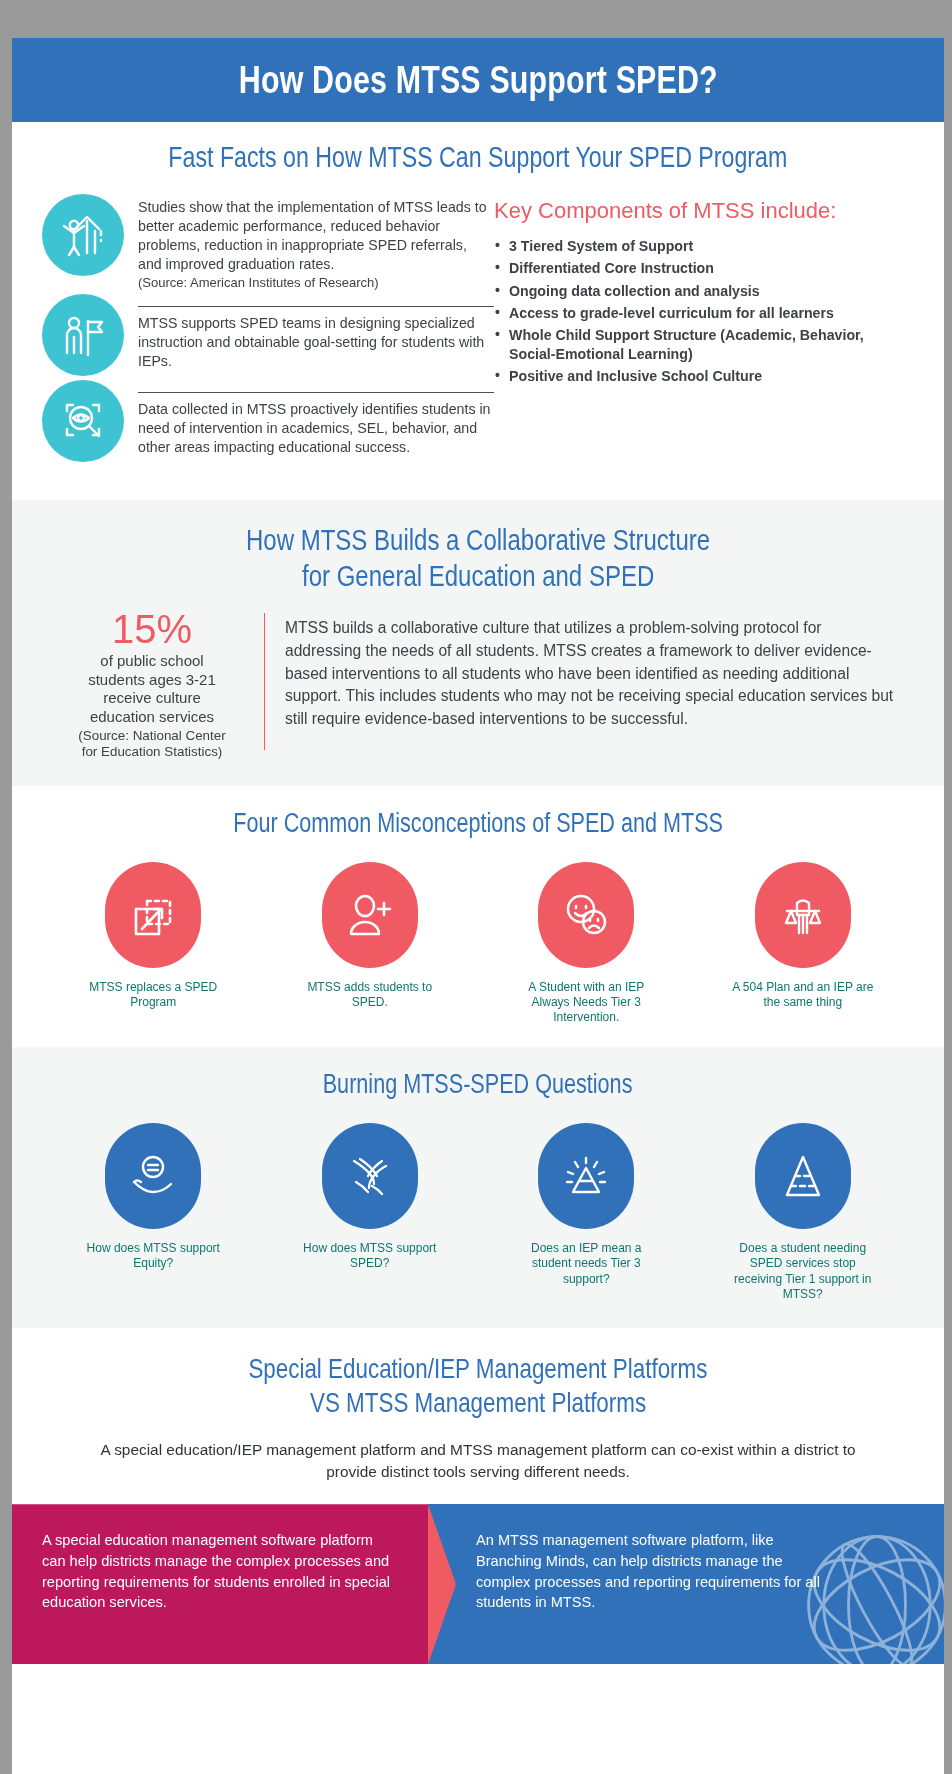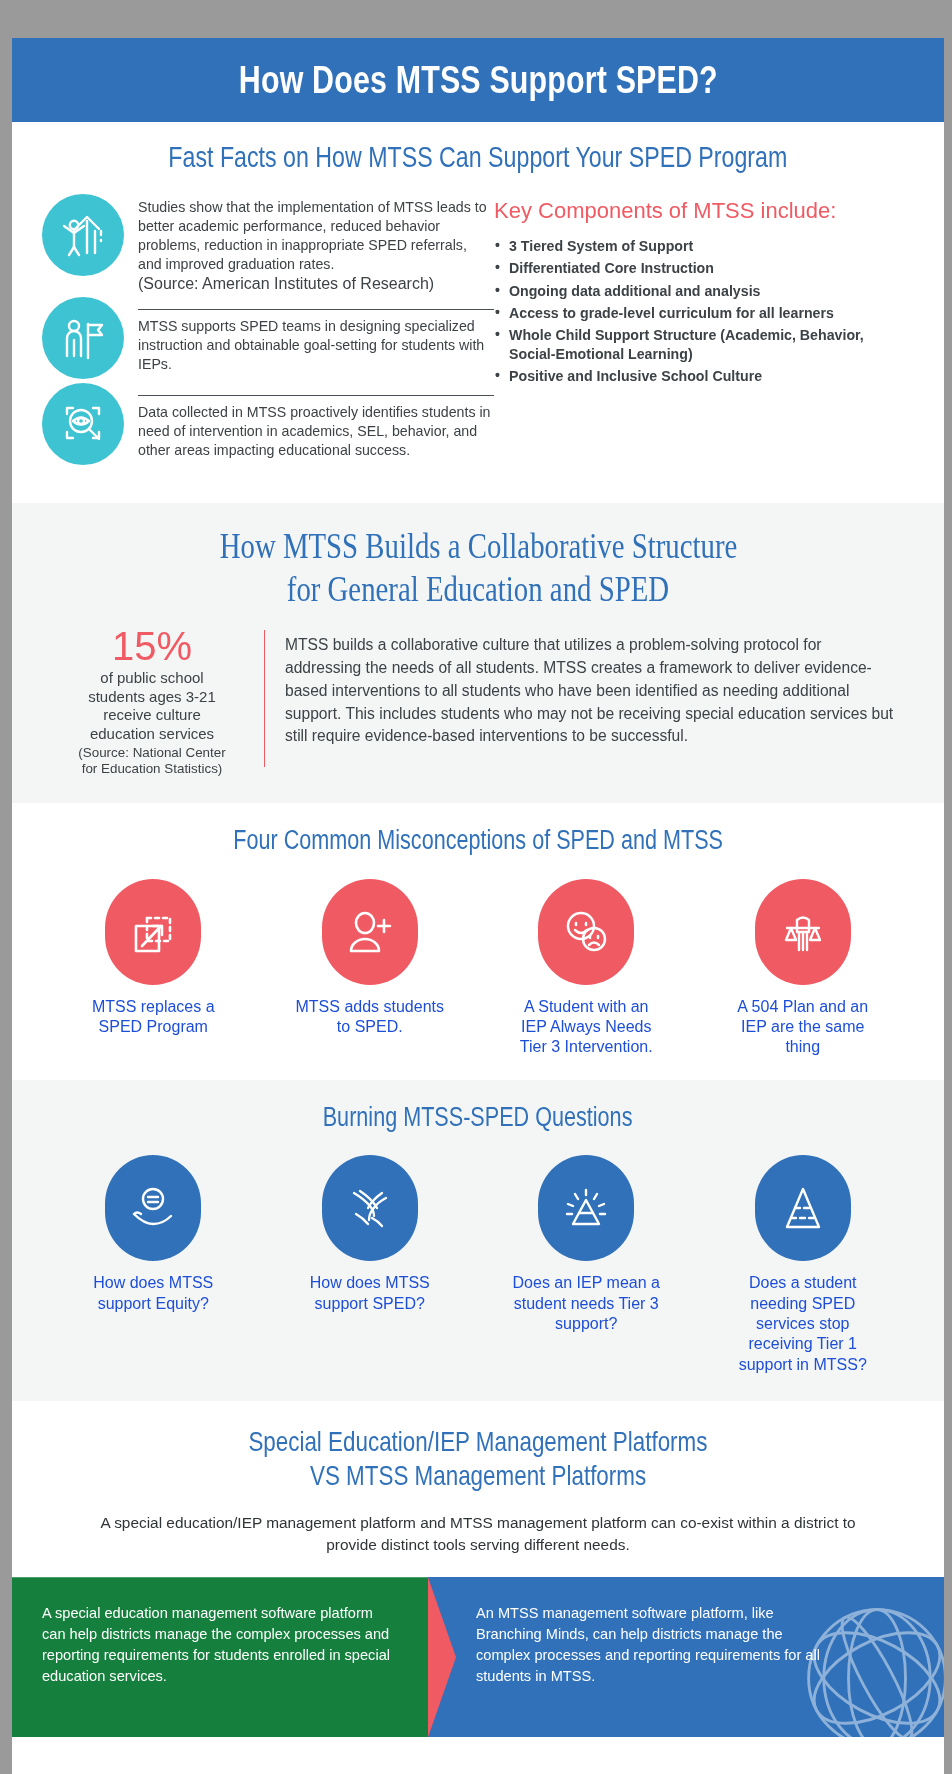--- a/index.html
+++ b/index.html
@@ -55,40 +55,40 @@
   .s1-left{ width:452px; }
   .fact{ display:flex; gap:14px; align-items:flex-start; margin-bottom:4px;}
   .circle-teal{
     flex:0 0 auto; width:82px; height:82px; border-radius:50%;
     background:#3ec3d2; display:flex; align-items:center; justify-content:center;
   }
   .fact-body{ padding-top:4px; }
   .fact-text{
     font-size:14.2px; color:#3d4246; line-height:1.34; margin:0;
   }
-  .fact-src{ font-size:16px; color:#3d4246; margin:1px 0 0 0;}
+  .fact-src{ font-size:13px; color:#3d4246; margin:1px 0 0 0;}
   .hr-fact{ border:0; border-top:1px solid #4a4f53; margin:8px 0 7px 0; }
 
   .s1-right{ width:400px; padding-top:4px;}
   .kc-title{
     color:#f05a63; font-size:22px; line-height:1.2; margin:0 0 12px 0; font-weight:400;
   }
   ul.bullets{ margin:0; padding:0; list-style:none;font-weight:bold;}
   ul.bullets li{
     position:relative; padding-left:15px; margin-bottom:4px;
     font-size:14.2px; color:#3d4246; line-height:1.30;
   }
   ul.bullets li.justify{ text-align:justify; }
   ul.bullets li:before{
     content:"•"; position:absolute; left:1px; top:-1px; font-size:14px; color:#3d4246;
   }
 
   
   .s2{ padding:22px 0 26px 0; }
-  .s2 .sec-title{ font-size:36px;font-family:Liberation Serif, serif; }
+  .s2 .sec-title{ font-size:30px; }
   .s2-cols{ display:flex; padding:14px 46px 0 44px; }
   .s2-stat{ width:192px; text-align:center; padding-top:2px;}
   .stat-num{ color:#f05a63; font-size:40px; line-height:1; margin:0 0 3px 0; font-weight:400;}
   .stat-sub{ color:#3d4246; font-size:15px; line-height:1.24; margin:0;}
   .stat-src{ color:#3d4246; font-size:13.4px; line-height:1.2; margin:1px 0 0 0;}
   .s2-divider{ width:1px; background:#f05a63; margin:6px 20px 10px 16px; }
   .s2-body{ flex:1; padding-top:10px; }
   .s2-body p{
     margin:0; color:#3d4246; font-size:15.6px; line-height:1.46;
   }
@@ -98,40 +98,40 @@
   .cell{ flex:1; text-align:center; }
   .blob{
     width:96px; height:106px; margin:0 auto;
     border-radius:50% / 46%;
     display:flex; align-items:center; justify-content:center;
   }
   .blob.red{ background:#f05a63; }
   .blob.blue{ background:#3071b9; }
   .cell-label{
     margin:12px auto 0 auto; width:150px;
-    font-size:16px; line-height:1.27; color:#1d4ed8;
+    font-size:12px; line-height:1.27; color:#0f766e;
   }
 
   .s3{ padding:22px 0 22px 0; }
   .s3 .sec-title{ font-size:27px; margin-bottom:22px;}
   .s4{ padding:22px 0 26px 0; }
   .s4 .sec-title{ font-size:27px; margin-bottom:22px;}
 
   
   .s5{ padding:24px 0 22px 0; }
   .s5 .sec-title{ font-size:28px; line-height:1.2;}
   .s5-sub{
     margin:20px auto 0 auto; width:770px; text-align:center;
     color:#2f3437; font-size:15.4px; line-height:1.4;
   }
 
   
   .compare{ display:flex; height:160px; position:relative; overflow:hidden;}
   .cmp-left{
-    width:416px; background:#15803d; position:relative; color:#fff;
+    width:416px; background:#be185d; position:relative; color:#fff;
     clip-path:polygon(0 0, 100% 0, 100% 50%, 100% 100%, 0 100%);
   }
   .cmp-arrow{
     position:absolute; left:416px; top:0; width:28px; height:160px;
     background:#f05a63;
     clip-path:polygon(0 0, 100% 50%, 0 100%);
     z-index:2;
   }
   .cmp-right{
     flex:1; background:#3071b9; position:relative; color:#fff; overflow:hidden;
@@ -222,21 +222,21 @@
           </div>
         </div>
 
       </div>
 
       <div class="s1-right">
         <div class="kc-title">Key Components of MTSS include:</div>
         <ul class="bullets">
           <li>3 Tiered System of Support</li>
           <li>Differentiated Core Instruction</li>
-          <li>Ongoing data additional and analysis</li>
+          <li>Ongoing data collection and analysis</li>
           <li class="justify">Access to grade-level curriculum for all learners</li>
           <li>Whole Child Support Structure (Academic, Behavior, Social-Emotional Learning)</li>
           <li>Positive and Inclusive School Culture</li>
         </ul>
       </div>
     </div>
   </div>
 
   <div class="band-grey s2">
     <div class="sec-title">

